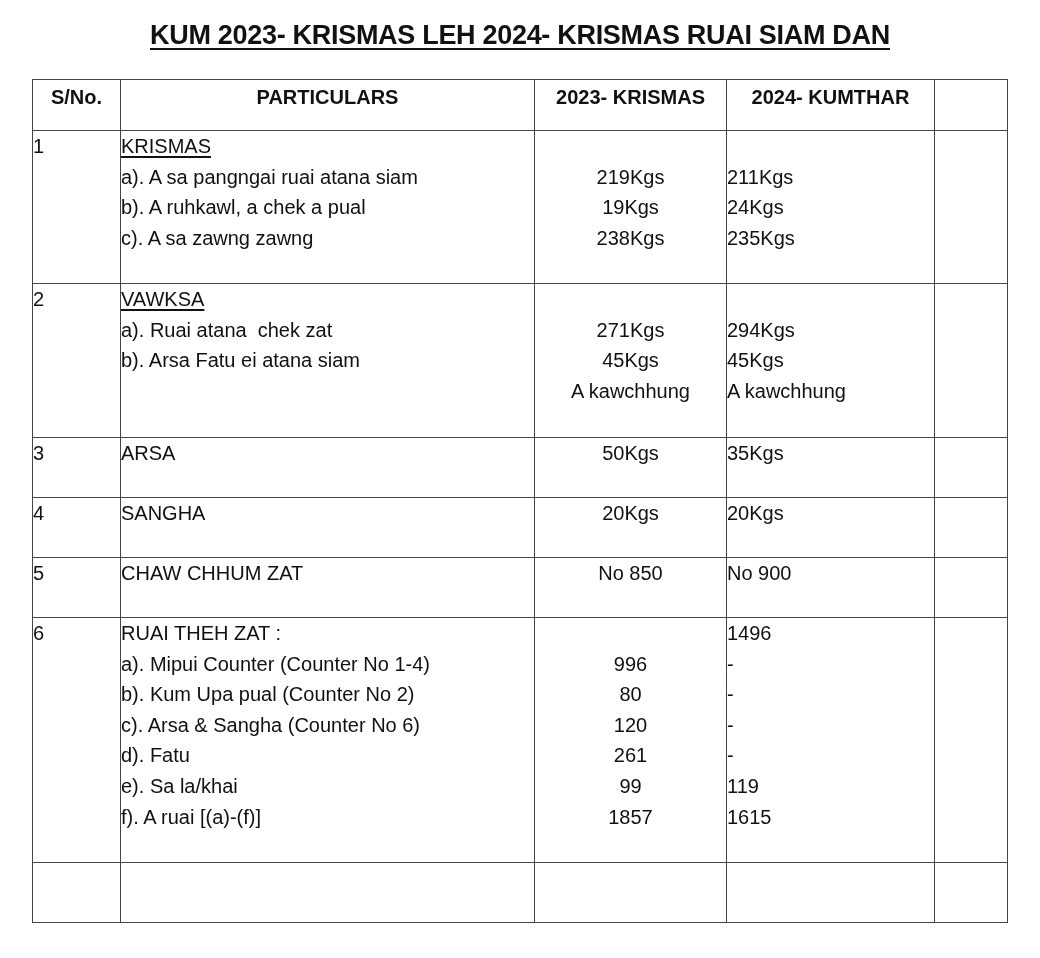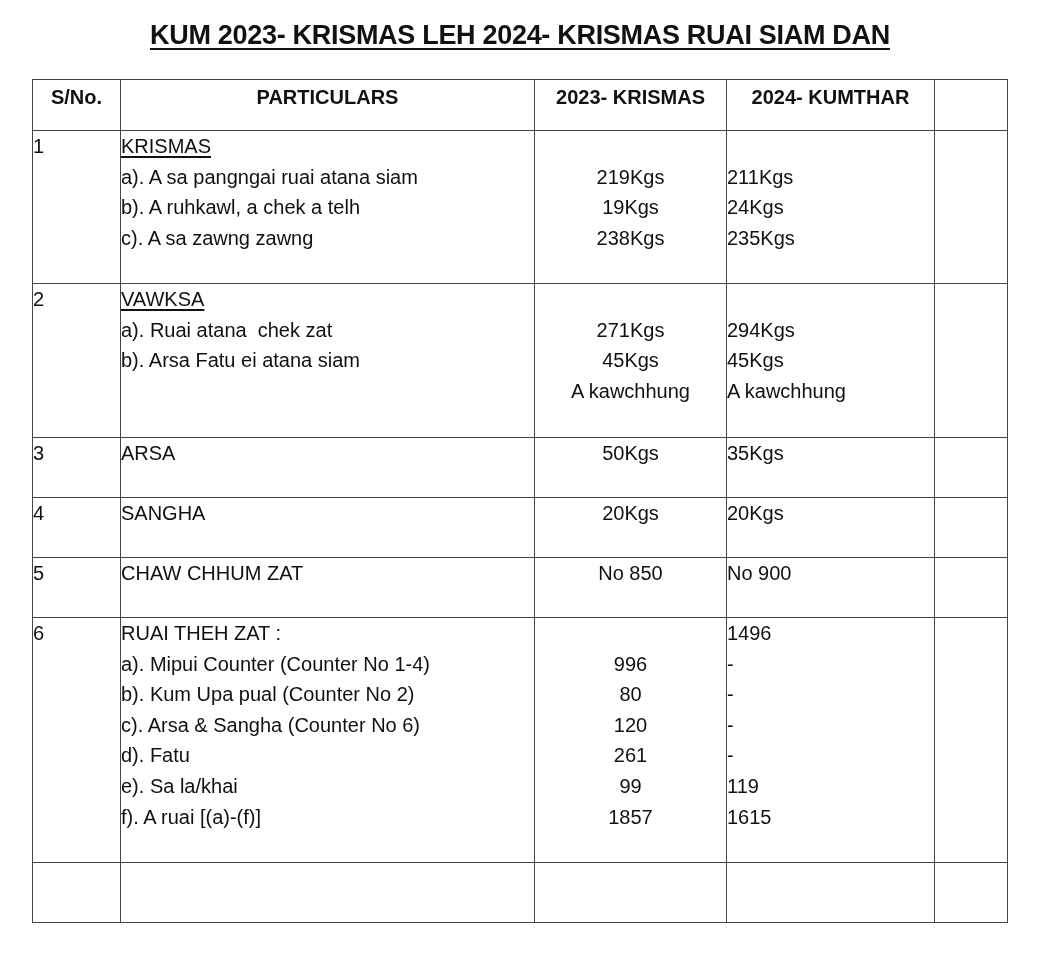--- a/index.html
+++ b/index.html
@@ -88,21 +88,21 @@
     <th>2023- KRISMAS</th>
     <th>2024- KUMTHAR</th>
     <th></th>
   </tr>
 
   <tr class="h-r1">
     <td class="sno">1</td>
     <td class="part">
       <span class="line u">KRISMAS</span>
       <span class="line">a). A sa pangngai ruai atana siam</span>
-      <span class="line">b). A ruhkawl, a chek a telh</span>
+      <span class="line">b). A ruhkawl, a chek a pual</span>
       <span class="line">c). A sa zawng zawng</span>
     </td>
     <td class="num">
       <span class="line"></span>
       <span class="line">219Kgs</span>
       <span class="line">19Kgs</span>
       <span class="line">238Kgs</span>
     </td>
     <td class="num24">
       <span class="line"></span>

